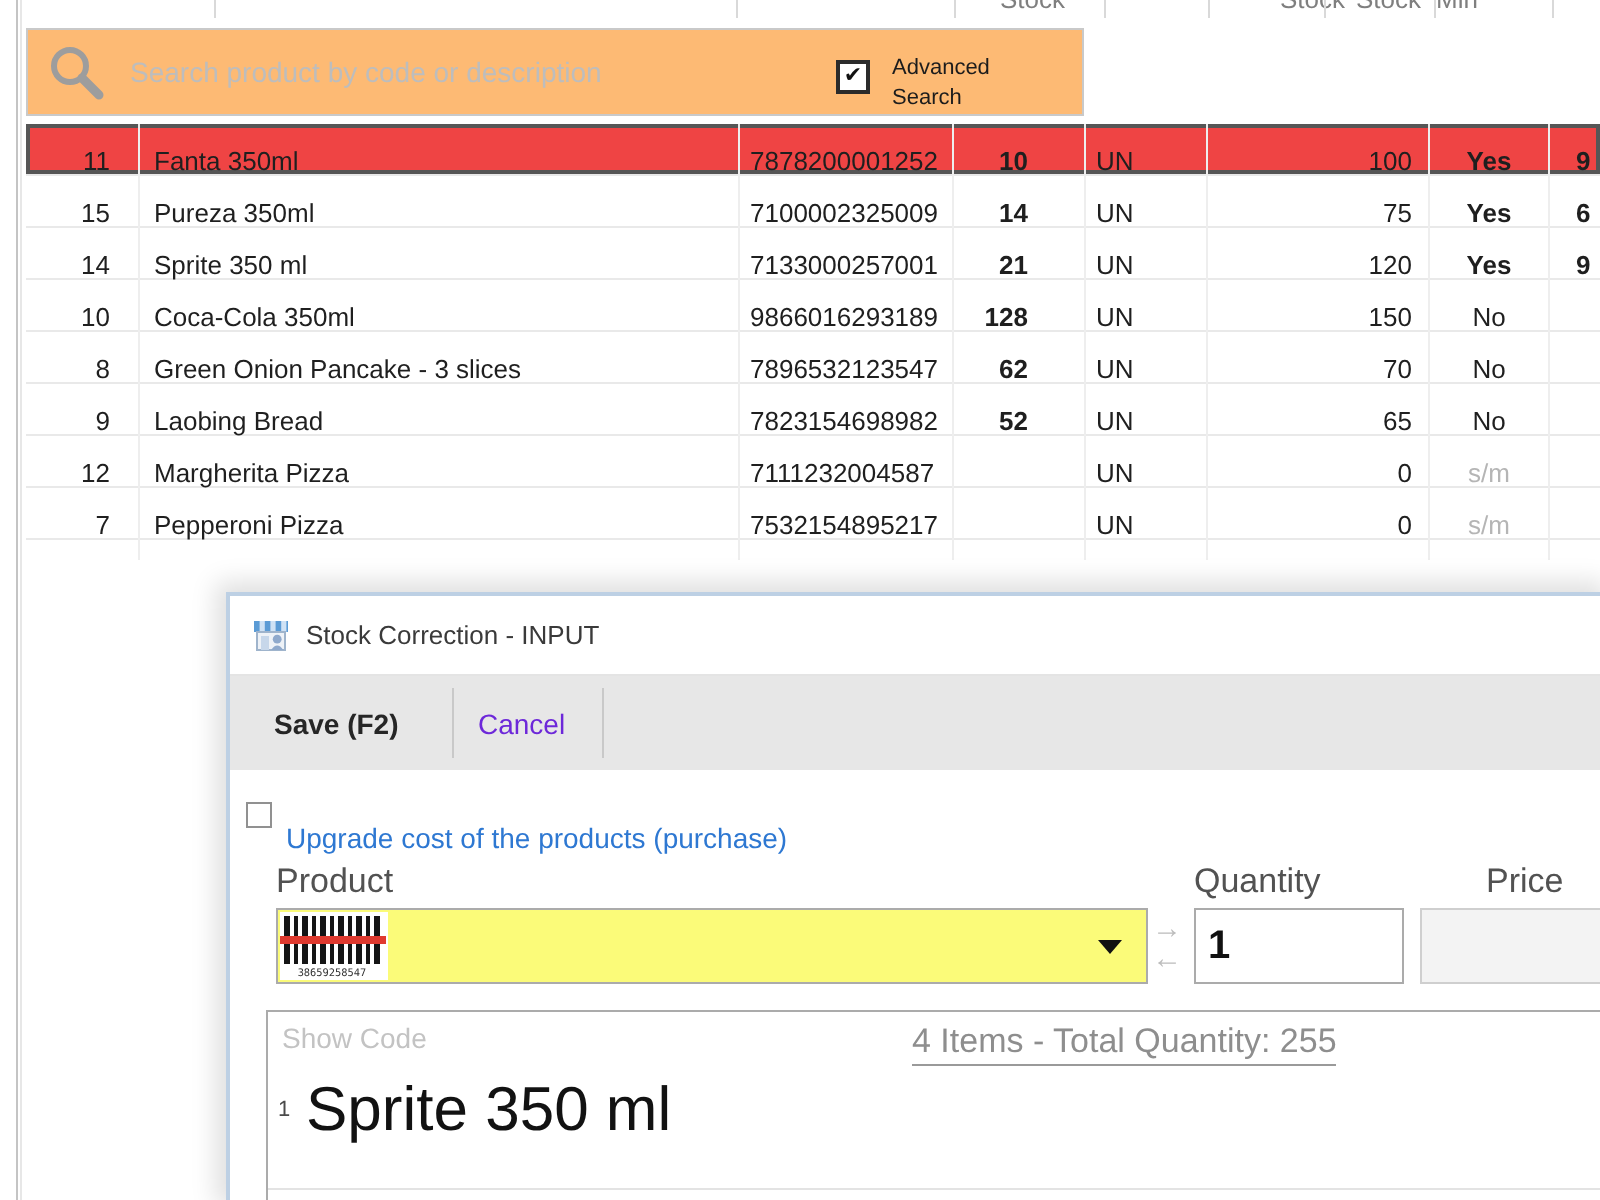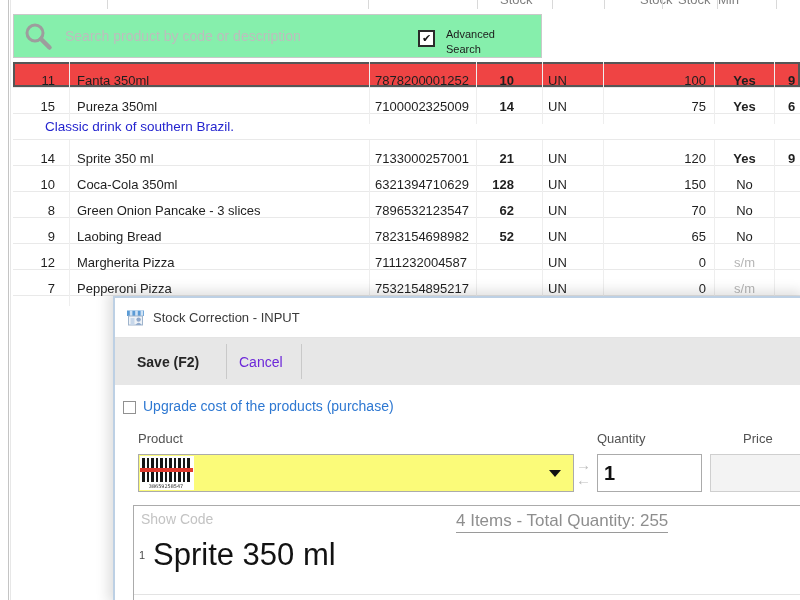--- a/index.html
+++ b/index.html
@@ -10,21 +10,21 @@
   
   .vrule1{left:8px;top:0;width:1px;height:600px;background:#c4c4c4;}
   .vrule2{left:10px;top:0;width:1px;height:600px;background:#e7e7e7;}
 
   
   .hstrip{left:0;top:0;width:800px;height:9px;overflow:hidden;}
   .hlabel{position:absolute;top:-8px;font-size:13px;color:#7f7f7f;white-space:nowrap;}
   .hdiv{position:absolute;top:0;width:1px;height:9px;background:#d9d9d9;}
 
   
-  .searchbox{left:13px;top:14px;width:529px;height:44px;border:1px solid #c9c9c9;background:#86efac;
+  .searchbox{left:13px;top:14px;width:529px;height:44px;border:1px solid #c9c9c9;background:#fdba74;
     display:flex;align-items:center;box-sizing:border-box;}
   .searchbox input{flex:1;border:none;outline:none;background:transparent;font-size:14px;
     font-family:inherit;color:#444;margin-left:10px;}
   .searchbox input::placeholder{color:#bdbdbd;}
   .mag{margin-left:9px;flex:0 0 auto;}
   .adv{position:absolute;left:404px;top:12px;display:flex;}
   .advbox{width:13px;height:13px;border:2px solid #2b2b2b;background:#fff;margin-top:3px;
     display:flex;align-items:center;justify-content:center;font-size:11px;color:#111;line-height:11px;}
   .advlabel{margin-left:11px;font-size:11px;line-height:14.5px;color:#1c1c1c;width:62px;}
 
@@ -57,22 +57,22 @@
   .titlebar{height:40px;background:#fff;display:flex;align-items:center;padding-left:11px;
     border-bottom:1px solid #e4e4e4;box-sizing:border-box;}
   .title{font-size:13px;color:#3a3a3a;margin-left:8px;}
   .toolbar{height:47px;background:#e7e7e7;position:relative;}
   .tbtn{position:absolute;top:0;height:100%;display:flex;align-items:center;cursor:default;}
   .save{left:22px;font-size:14px;font-weight:bold;color:#262626;}
   .cancel{left:124px;font-size:14px;color:#6d28d9;}
   .tdiv{position:absolute;top:6px;width:1px;height:35px;background:#c9c9c9;}
   .dbody{position:relative;background:#fff;height:219px;}
   .chk{left:8px;top:16px;width:13px;height:13px;border:1px solid #919191;background:#fff;box-sizing:border-box;}
-  .chklabel{left:28px;top:13px;font-size:14px;color:var(--accent-blue,#2e78d2);}
-  .flabel{font-size:13px;color:#525252;}
+  .chklabel{left:28px;top:26px;font-size:14px;color:var(--accent-blue,#2e78d2);}
+  .flabel{font-size:17px;color:#525252;}
   .combo{left:23px;top:69px;width:436px;height:38px;background:var(--combo-yellow,#fbfb79);
     border:1px solid #ababab;box-sizing:border-box;display:flex;align-items:center;}
   .combo svg{margin-left:1px;}
   .drop{margin-left:auto;margin-right:12px;width:0;height:0;border-left:6px solid transparent;
     border-right:6px solid transparent;border-top:7px solid #111;}
   .xfer{left:461px;top:72px;display:flex;flex-direction:column;font-size:15px;font-weight:bold;
     color:#bdbdbd;line-height:15px;}
   .qfield{left:482px;top:69px;width:105px;height:38px;border:1px solid #ababab;background:#fff;
     font-size:20px;font-weight:bold;color:#111;padding:0 0 0 6px;box-sizing:border-box;
     font-family:inherit;outline:none;}
@@ -138,36 +138,35 @@
         <span class="cell c-id">15</span>
         <span class="cell c-name">Pureza 350ml</span>
         <span class="cell c-bar">7100002325009</span>
         <span class="cell c-stock">14</span>
         <span class="cell c-un">UN</span>
         <span class="cell c-smin">15</span>
         <span class="cell c-smax">75</span>
         <span class="cell c-min yes">Yes</span>
         <span class="cell c-extra">6</span>
       </div>
-      <div class="trow desc">Classic drink of southern Brazil.</div>
       <div class="trow">
         <span class="cell c-id">14</span>
         <span class="cell c-name">Sprite 350 ml</span>
         <span class="cell c-bar">7133000257001</span>
         <span class="cell c-stock">21</span>
         <span class="cell c-un">UN</span>
         <span class="cell c-smin">25</span>
         <span class="cell c-smax">120</span>
         <span class="cell c-min yes">Yes</span>
         <span class="cell c-extra">9</span>
       </div>
       <div class="trow">
         <span class="cell c-id">10</span>
         <span class="cell c-name">Coca-Cola 350ml</span>
-        <span class="cell c-bar">6321394710629</span>
+        <span class="cell c-bar">9866016293189</span>
         <span class="cell c-stock">128</span>
         <span class="cell c-un">UN</span>
         <span class="cell c-smin">50</span>
         <span class="cell c-smax">150</span>
         <span class="cell c-min">No</span>
         <span class="cell c-extra"></span>
       </div>
       <div class="trow">
         <span class="cell c-id">8</span>
         <span class="cell c-name">Green Onion Pancake - 3 slices</span>

